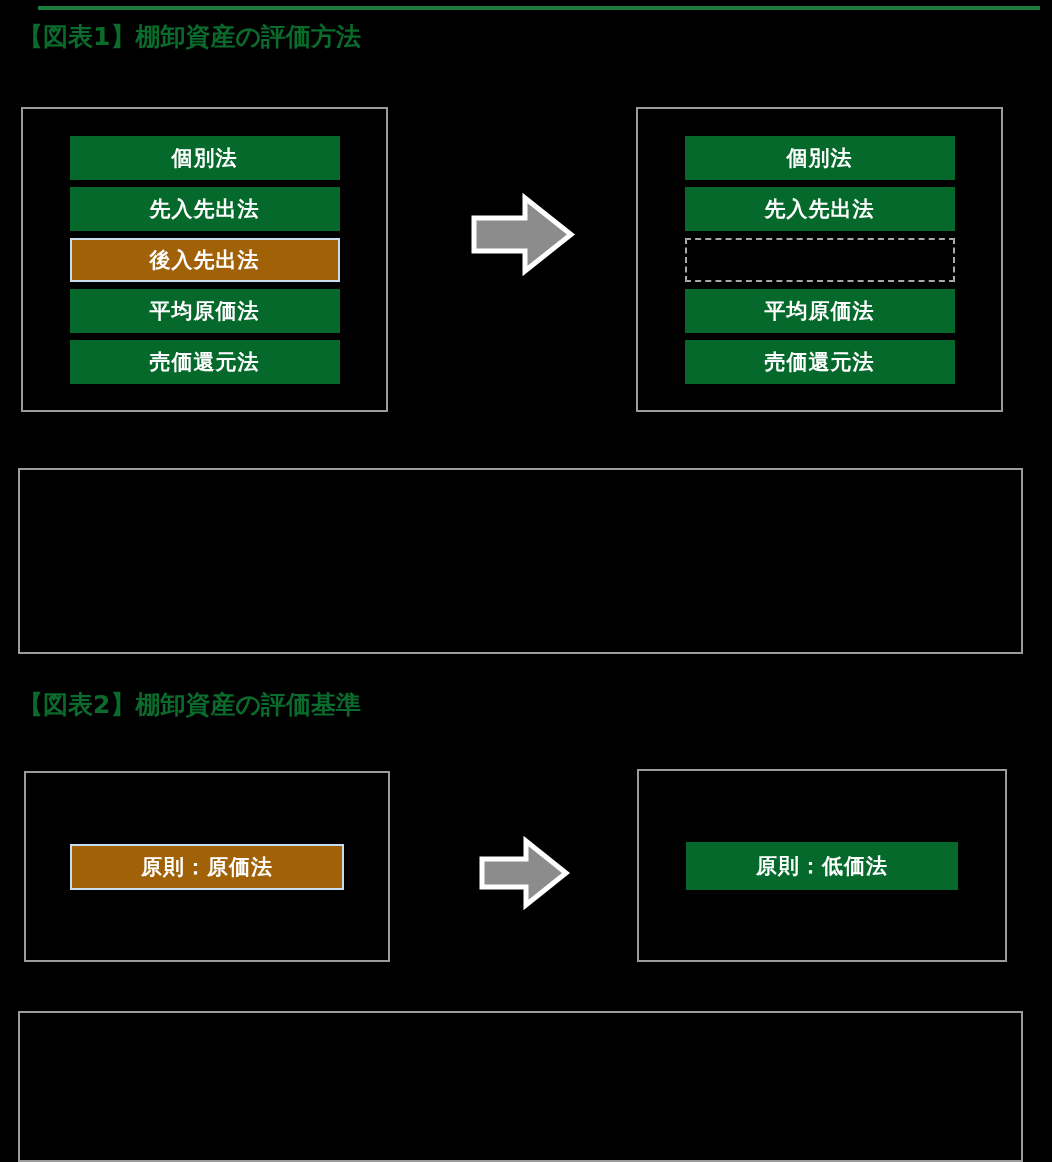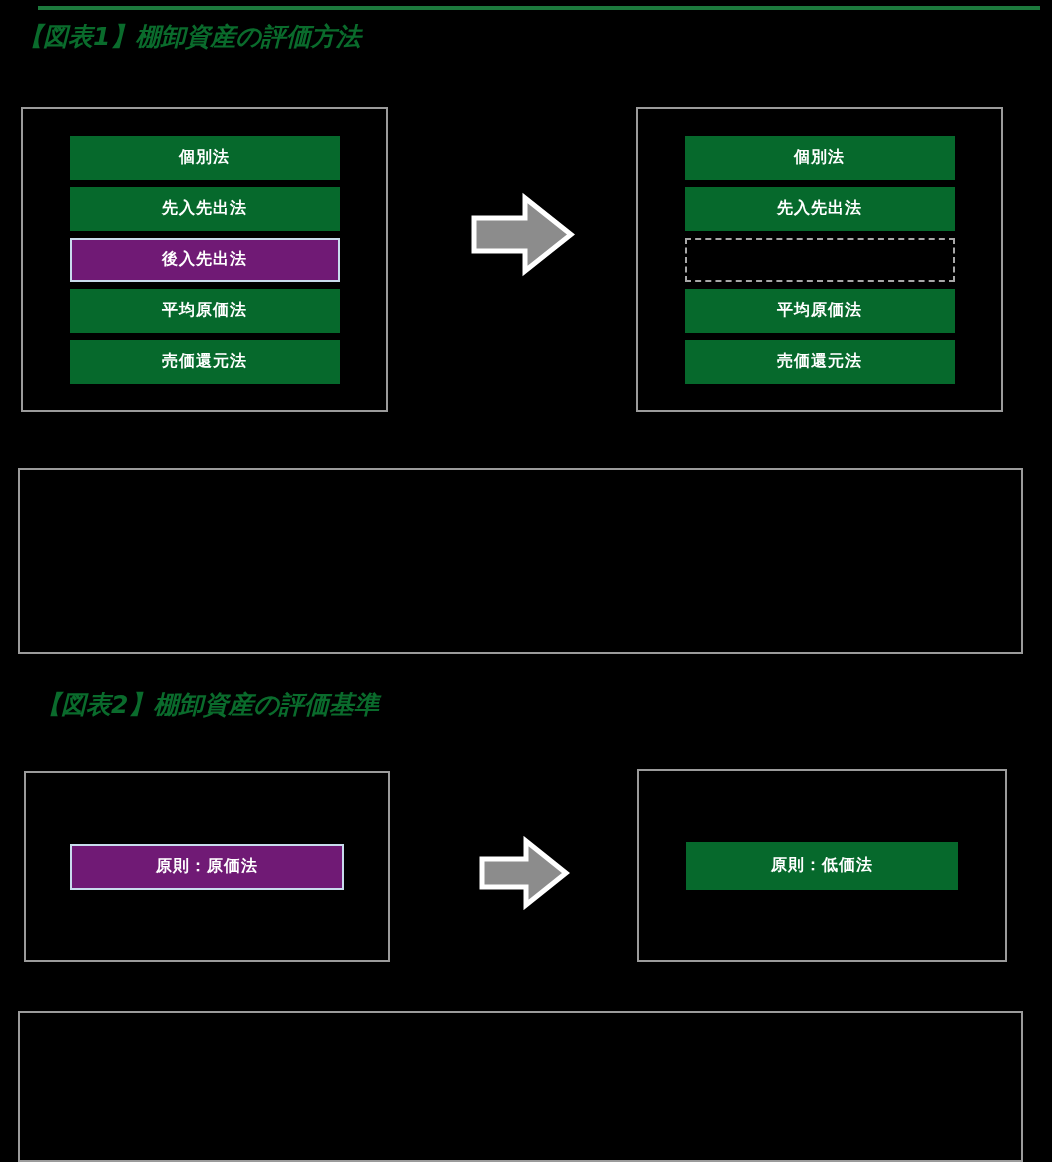--- a/index.html
+++ b/index.html
@@ -27,24 +27,23 @@
 
   
   .section-title {
     position: absolute;
     left: 18px;
     color: #0a6b2c;
     font-size: 25px;
     font-weight: bold;
     letter-spacing: 0px;
     white-space: nowrap;
-    font-style: italic;
   }
   .title-1 { top: 20px; }
-  .title-2 { top: 688px; margin-left: 18px; }
+  .title-2 { top: 688px; }
 
   
   .panel {
     position: absolute;
     border: 2px solid #9b9b9b;
     background: #000000;
     box-sizing: border-box;
   }
 
   
@@ -72,28 +71,28 @@
   }
   .chips.single { justify-content: center; align-items: center; }
 
   .chip {
     width: 270px;
     height: 44px;
     display: flex;
     align-items: center;
     justify-content: center;
     color: #ffffff;
-    font-size: 16px;
+    font-size: 21px;
     font-weight: bold;
     letter-spacing: 1px;
     box-sizing: border-box;
     white-space: nowrap;
   }
   .chip.dark   { background: #06692c; border: 1px solid #06692c; }
-  .chip.bright { background: #701a75; border: 2px solid #c9dced; }
+  .chip.bright { background: #a16207; border: 2px solid #c9dced; }
   .chip.empty  {
     background: #000000;
     border: 2px dashed #a8a8a8;
   }
 
   
   .panel-f2-left .chip { width: 274px; height: 46px; }
   .panel-f2-left .chips { gap: 8px; }
   .panel-f2-right .chip { width: 272px; height: 48px; }
 

